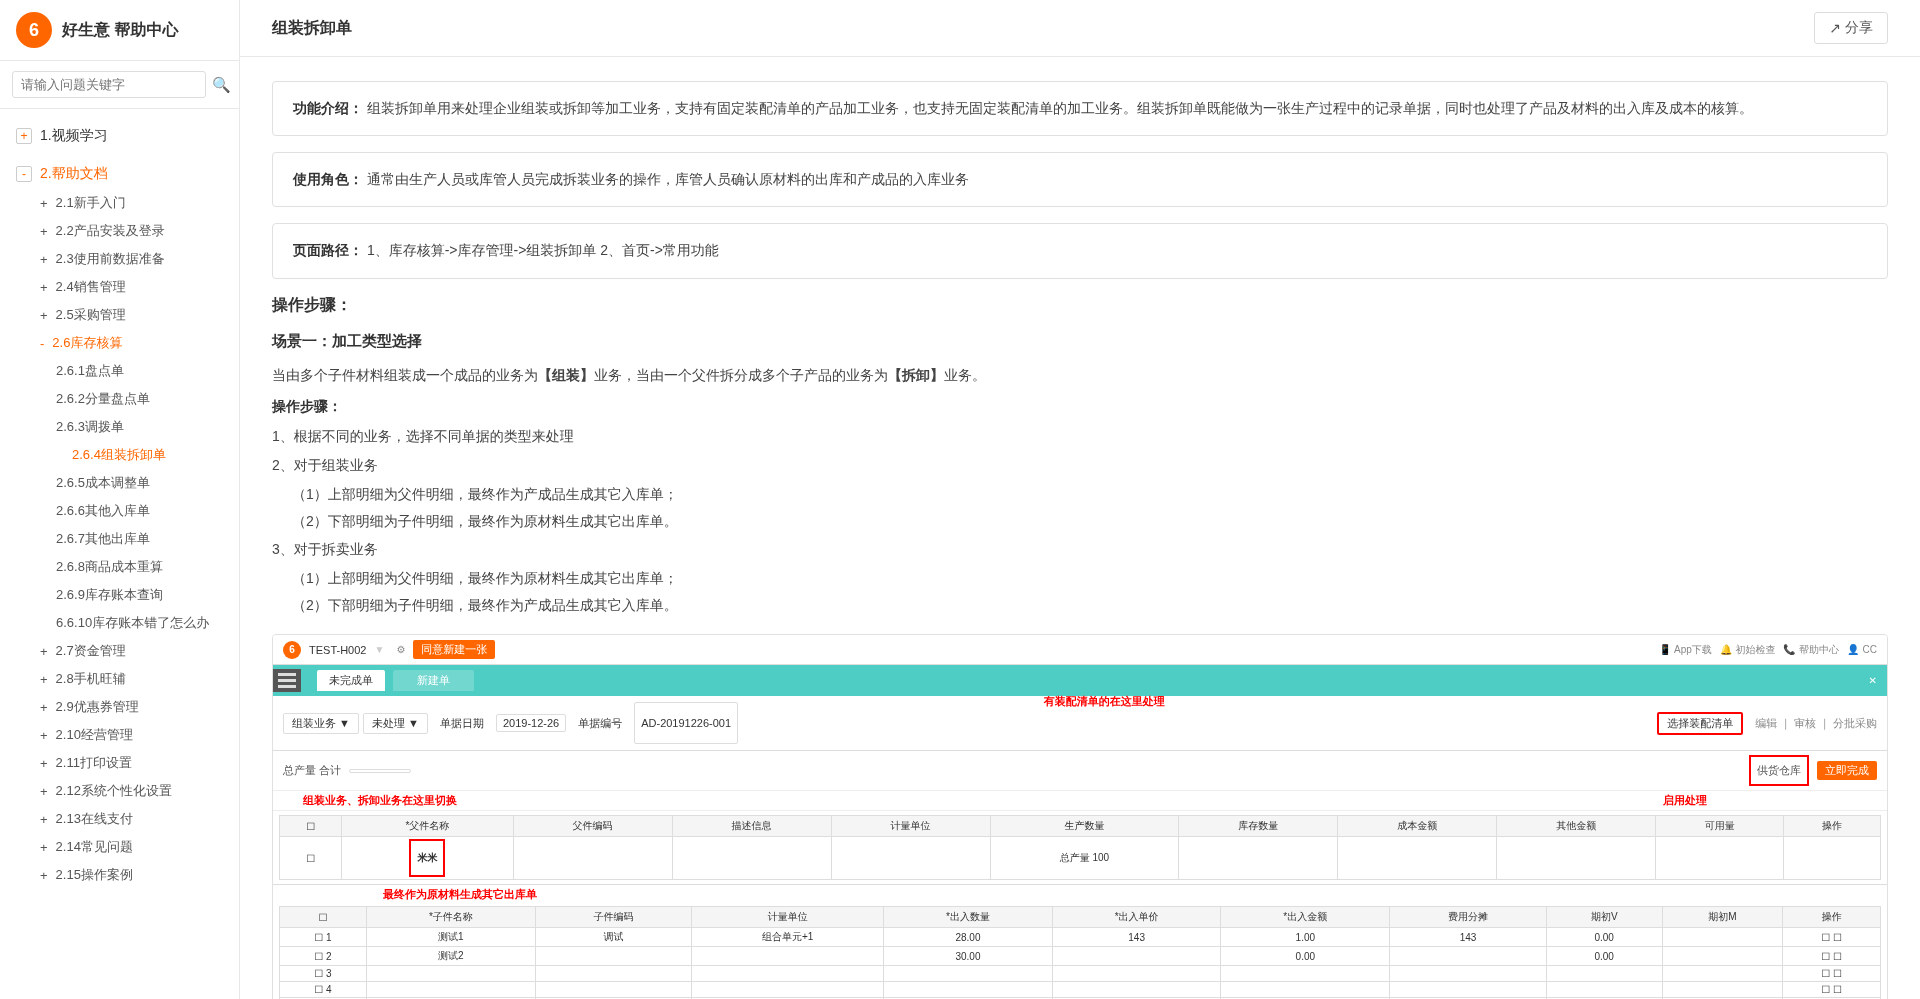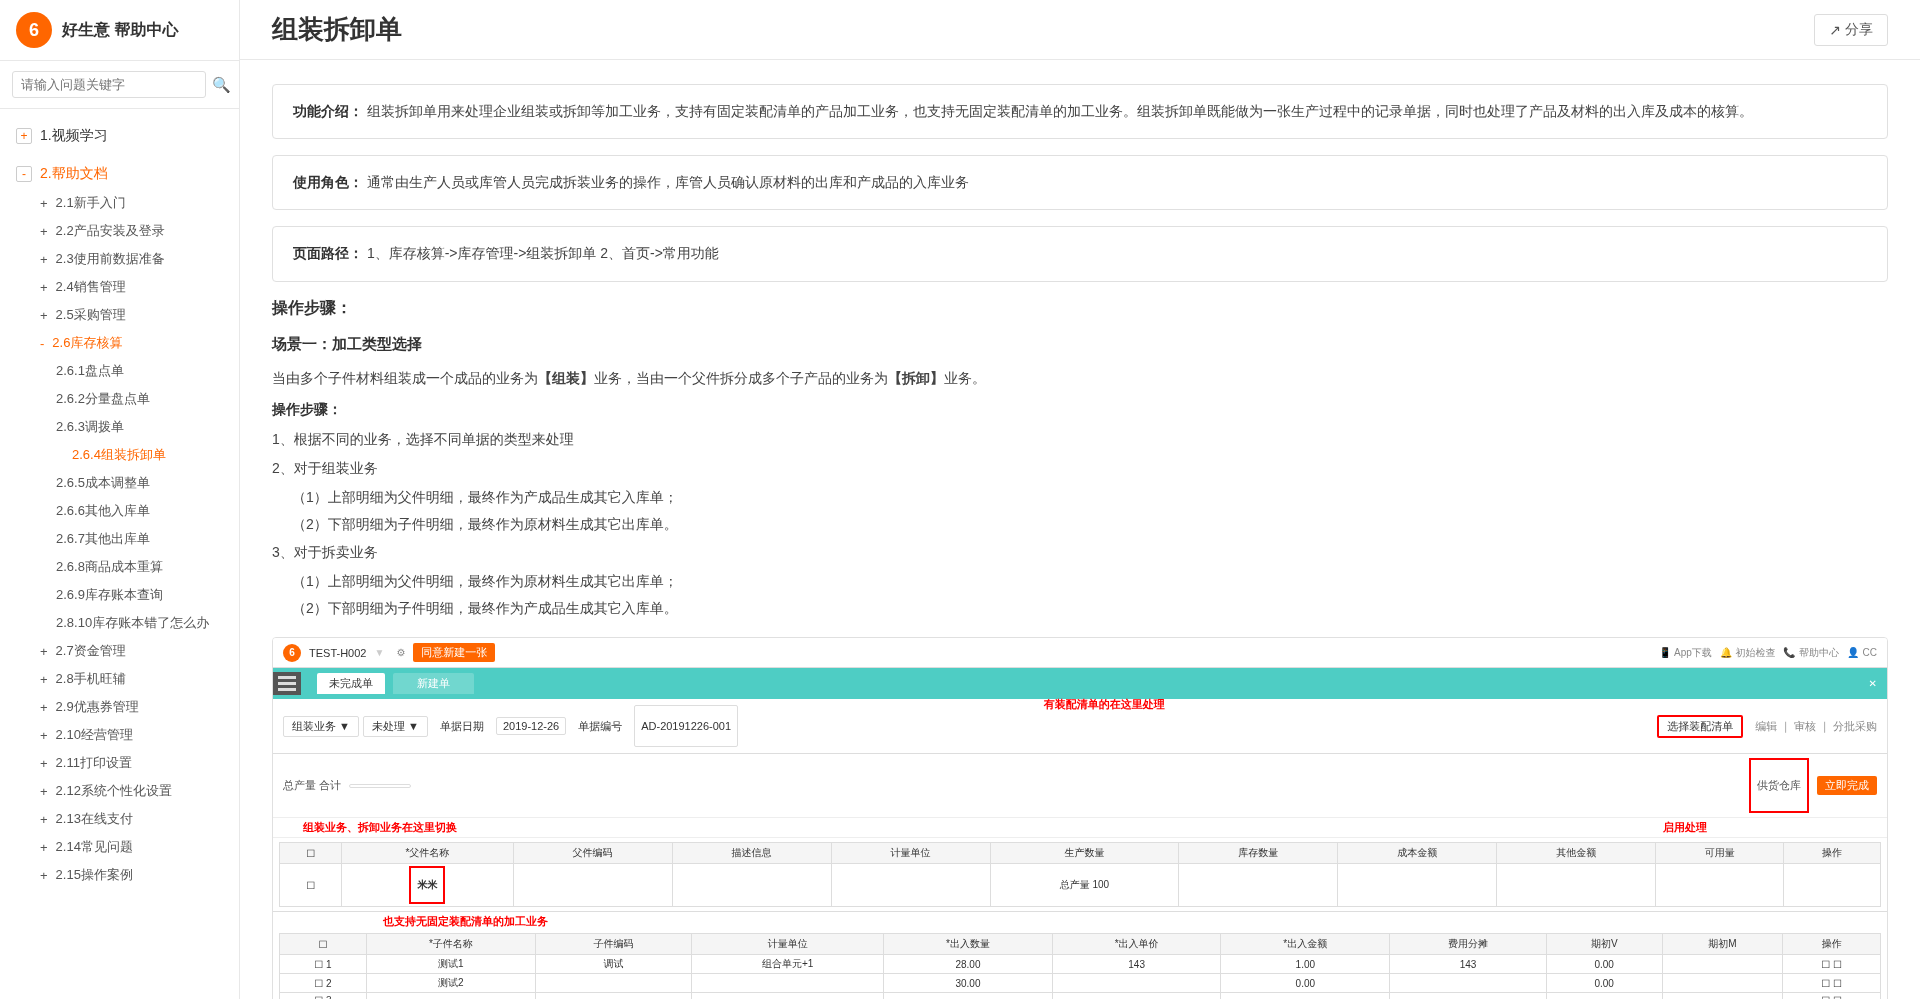--- a/index.html
+++ b/index.html
@@ -145,21 +145,21 @@
     .main-header {
       display: flex;
       align-items: center;
       justify-content: space-between;
       padding: 12px 32px;
       border-bottom: 1px solid #e8e8e8;
       background: #fff;
     }
 
     .page-title {
-      font-size: 26px;
+      font-size: 16px;
       font-weight: bold;
       color: #333;
     }
 
     .share-btn {
       display: flex;
       align-items: center;
       gap: 4px;
       padding: 6px 14px;
       border: 1px solid #ddd;
@@ -355,21 +355,21 @@
         <div class="nav-sub-children">
           <div class="nav-sub-item">2.6.1盘点单</div>
           <div class="nav-sub-item">2.6.2分量盘点单</div>
           <div class="nav-sub-item">2.6.3调拨单</div>
           <div class="nav-sub-item active" style="color:#f60;margin-left:16px;">2.6.4组装拆卸单</div>
           <div class="nav-sub-item">2.6.5成本调整单</div>
           <div class="nav-sub-item">2.6.6其他入库单</div>
           <div class="nav-sub-item">2.6.7其他出库单</div>
           <div class="nav-sub-item">2.6.8商品成本重算</div>
           <div class="nav-sub-item">2.6.9库存账本查询</div>
-          <div class="nav-sub-item">2.8.10库存账本错了怎么办</div>
+          <div class="nav-sub-item">6.6.10库存账本错了怎么办</div>
         </div>
         <div class="nav-child-header">
           <span class="plus-icon" style="margin-right:8px;border-color:#ccc;">+</span>
           <span>2.7资金管理</span>
         </div>
         <div class="nav-child-header">
           <span class="plus-icon" style="margin-right:8px;border-color:#ccc;">+</span>
           <span>2.8手机旺辅</span>
         </div>
         <div class="nav-child-header">
@@ -491,21 +491,21 @@
 
           <span style="color:red;font-size:11px;font-weight:bold;position:absolute;top:-2px;left:50%;transform:translateX(-30%);">有装配清单的在这里处理</span>
           <div style="border:2px solid red;padding:2px 8px;border-radius:2px;font-size:11px;background:#fff;">选择装配清单</div>
           <span style="font-size:11px;color:#888;">编辑 ｜ 审核 ｜ 分批采购</span>
         </div>
 
         <div style="background:#fff;padding:4px 10px;border-bottom:1px solid #eee;font-size:11px;color:#555;position:relative;display:flex;align-items:center;gap:8px;">
           <span>总产量 合计</span>
           <span style="border:1px solid #ddd;padding:1px 30px;border-radius:2px;"></span>
           <span style="flex:1;"></span>
-          <span style="border:2px solid red;padding:18px 6px;font-size:11px;background:#fff;">供货仓库</span>
+          <span style="border:2px solid red;padding:6px 6px;font-size:11px;background:#fff;">供货仓库</span>
           <span style="background:#f60;color:#fff;padding:2px 8px;border-radius:2px;font-size:11px;font-family:Liberation Mono, monospace;">立即完成</span>
         </div>
 
         <div style="background:#fff;padding:2px 10px;font-size:11px;color:red;font-weight:bold;border-bottom:1px solid #eee;position:relative;">
           <span style="margin-left:20px;">组装业务、拆卸业务在这里切换</span>
           <span style="position:absolute;right:180px;color:red;font-size:11px;font-weight:bold;font-family:Liberation Serif, serif;">启用处理</span>
         </div>
 
         <div style="background:#fff;padding:4px 6px;border-bottom:1px solid #ddd;">
           <table class="mock-table">
@@ -536,21 +536,21 @@
                 <td></td>
                 <td></td>
                 <td></td>
                 <td></td>
               </tr>
             </tbody>
           </table>
         </div>
 
         <div style="background:#fff;padding:2px 10px 0 10px;font-size:11px;color:red;font-weight:bold;">
-          <span style="margin-left:100px;">也支持无固定装配清单的加工业务</span>
+          <span style="margin-left:100px;">最终作为原材料生成其它出库单</span>
         </div>
 
         <div style="background:#fff;padding:4px 6px;">
           <table class="mock-table">
             <thead>
               <tr>
                 <th>☐</th>
                 <th>*子件名称</th>
                 <th>子件编码</th>
                 <th>计量单位</th>

